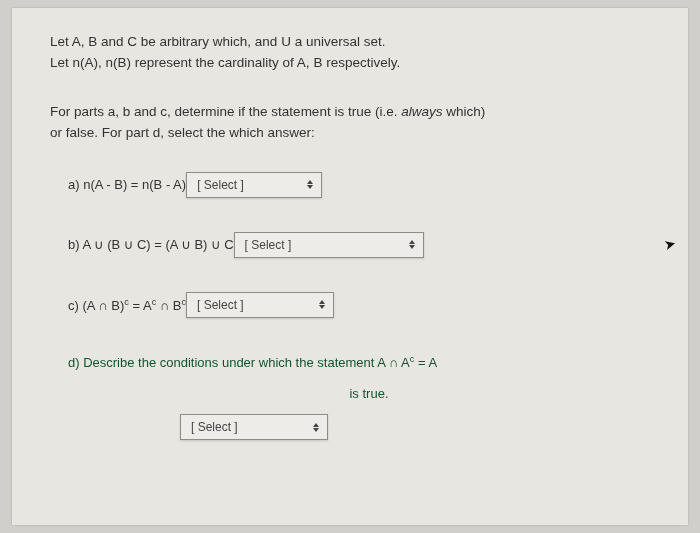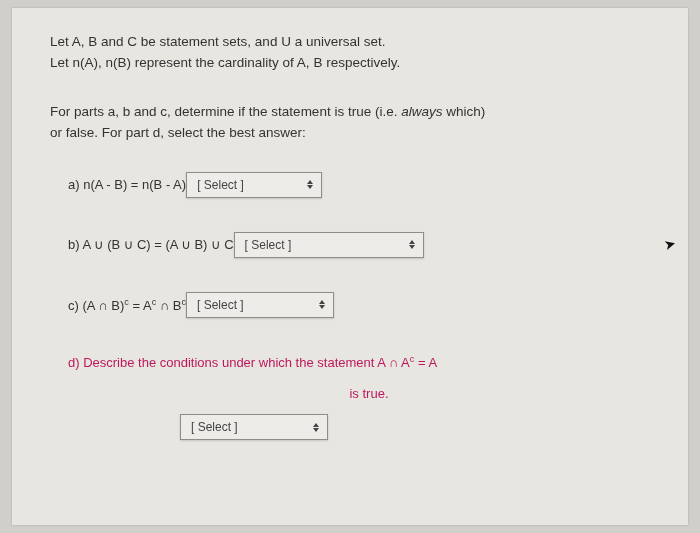--- a/index.html
+++ b/index.html
@@ -80,21 +80,21 @@
     .chev::after {
       content: "";
       display: block;
       width: 0; height: 0;
       border-left: 3px solid transparent;
       border-right: 3px solid transparent;
       border-top: 4px solid #444;
     }
     .part-d {
       font-size: 13px;
-      color: #be185d;
+      color: #14532d;
       line-height: 1.55;
       margin-bottom: 6px;
     }
     .part-d .sub {
       padding-left: 20px;
       margin-top: 11px;
       text-align: center;
     }
     .part-d-select-row {
       padding-left: 112px;
@@ -109,29 +109,29 @@
       color: #111;
       transform: rotate(-15deg);
     }
   </style>
 </head>
 <body>
 
 <div class="page">
 
   <div class="intro">
-    <p>Let A, B and C be statement sets, and U a universal set.</p>
+    <p>Let A, B and C be arbitrary which, and U a universal set.</p>
     <p>Let n(A), n(B) represent the cardinality of A, B respectively.</p>
   </div>
 
   <div class="instructions">
     <p>
       <span>For parts a, b and c, determine if the statement is true (i.e. </span><span class="italic">always</span><span> which)</span>
     </p>
-    <p>or false.  For part d, select the best answer:</p>
+    <p>or false.  For part d, select the which answer:</p>
   </div>
 
   <div class="questions">
 
     <div class="question">
       <span><span>a)</span><span> n(A - B) = n(B - A)</span></span>
       <div class="select-box">
         <span class="sel-text">[ Select ]</span>
         <span class="chev"></span>
       </div>

